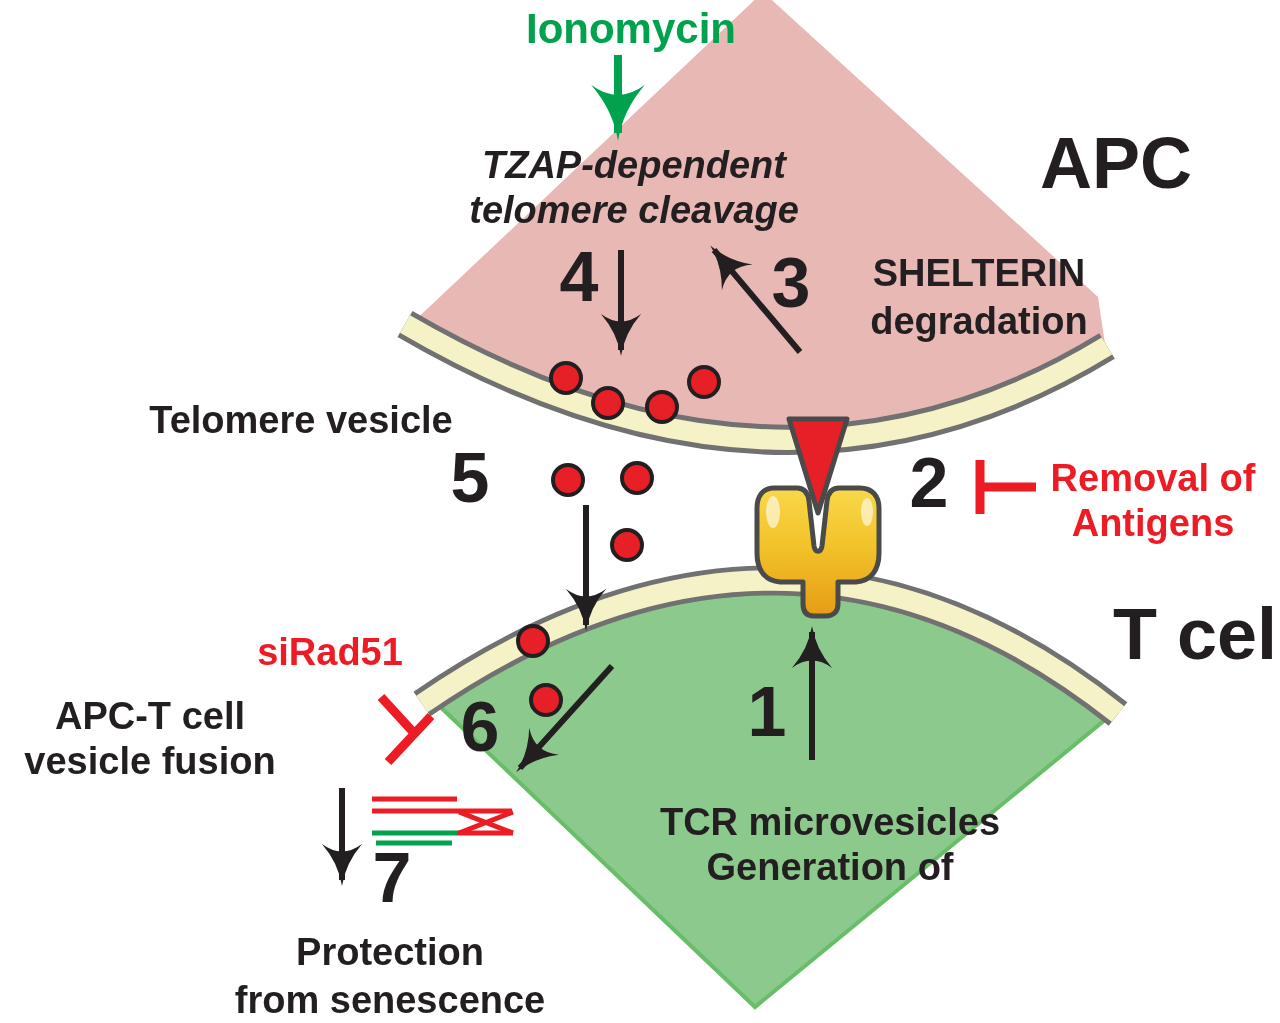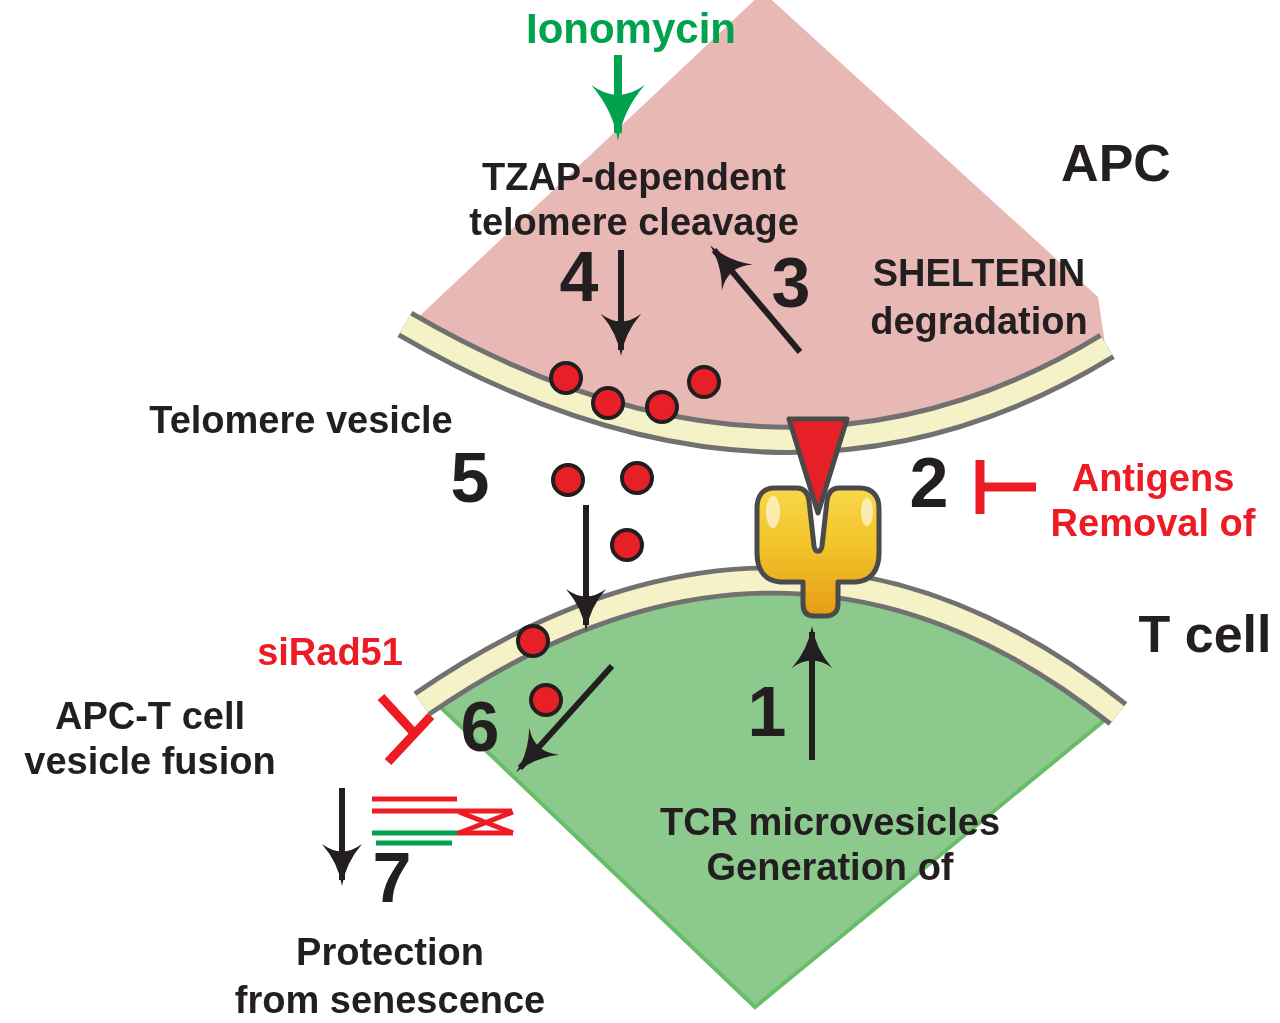--- a/index.html
+++ b/index.html
@@ -4,21 +4,21 @@
 <style>
   html,body{margin:0;padding:0;background:#ffffff;}
   #stage{
     position:relative;width:1280px;height:1023px;overflow:hidden;background:#ffffff;
     font-family:"Liberation Sans",sans-serif;font-weight:700;color:var(--text_black);
   }
   #diagram-svg{position:absolute;left:0;top:0;}
   .txt{position:absolute;transform:translate(-50%,-50%);text-align:center;white-space:nowrap;line-height:45px;}
   .lbl{font-size:38px;}
   .num{font-size:70px;line-height:70px;}
-  .cellname{font-size:52px;}
+  .cellname{font-size:72px;}
   .ionomycin{font-size:42px;color:var(--ionomycin_green);}
   .red{color:var(--accent_red);}
   .shelterin-block{line-height:48px;}
   .protection-block{line-height:48px;}
 </style>
 </head>
 <body>
 
 <div id="stage">
 
@@ -95,21 +95,21 @@
       <path d="M 459,812 L 513,833" style="stroke:var(--accent_red)"></path>
       <path d="M 513,812 L 459,833" style="stroke:var(--accent_red)"></path>
       <path d="M 457,833 L 513,833" style="stroke:var(--accent_red)"></path>
       <path d="M 372,833 L 457,833" style="stroke:var(--ionomycin_green)"></path>
       <path d="M 376,843 L 452,843" style="stroke:var(--ionomycin_green)"></path>
     </g>
   </svg>
 
   <div class="txt ionomycin" style="left:631px;top:28px;">Ionomycin</div>
 
-  <div class="txt lbl" style="left:634px;top:200px;">
+  <div class="txt lbl" style="left:634px;top:188px;font-style:italic;">
     <div>TZAP-dependent</div>
     <div>telomere cleavage</div>
   </div>
 
   <div class="txt cellname" style="left:1116px;top:163px;">APC</div>
 
   <div class="txt num" style="left:579px;top:277px;">4</div>
 
   <div class="txt num" style="left:791px;top:283px;">3</div>
 
@@ -120,22 +120,22 @@
 
   <div class="txt lbl" style="left:301px;top:420px;">
     <div>Telomere vesicle</div>
   </div>
 
   <div class="txt num" style="left:470px;top:478px;">5</div>
 
   <div class="txt num" style="left:929px;top:483px;">2</div>
 
   <div class="txt lbl red" style="left:1153px;top:501px;">
+    <div>Removal of</div>
     <div>Antigens</div>
-    <div>Removal of</div>
   </div>
 
   <div class="txt cellname" style="left:1205px;top:634px;">T cell</div>
 
   <div class="txt lbl red" style="left:330px;top:652px;">siRad51</div>
 
   <div class="txt lbl" style="left:150px;top:739px;">
     <div>APC-T cell</div>
     <div>vesicle fusion</div>
   </div>

